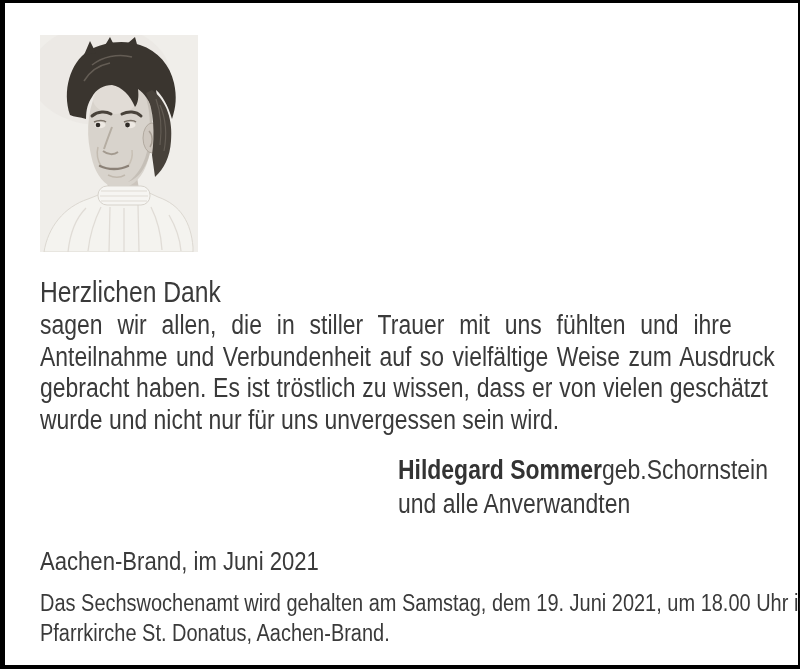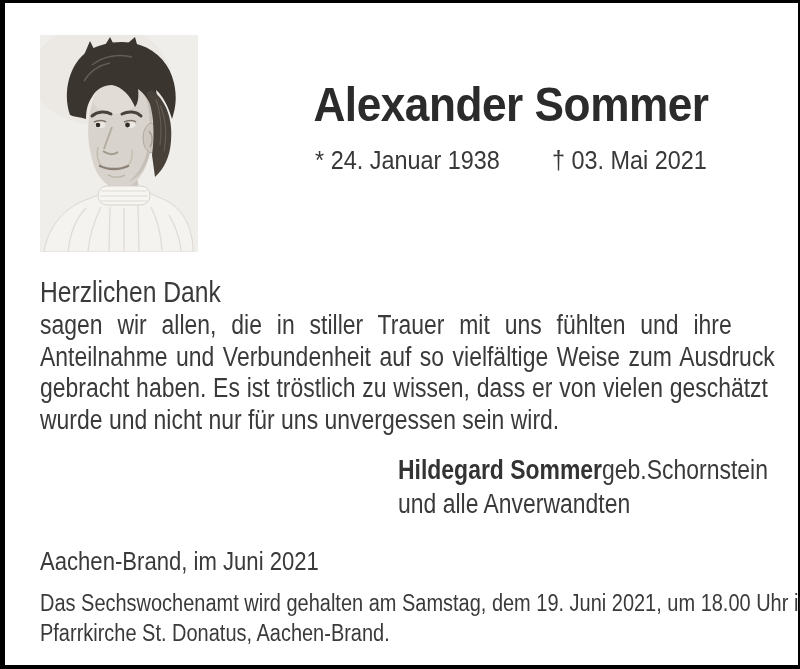--- a/index.html
+++ b/index.html
@@ -95,27 +95,20 @@
       <path d="M 60,131 C 68,135 80,135 88,131" stroke="#8b8177" stroke-width="2.5" fill="none" stroke-linecap="round"></path>
       <path d="M 68,140 C 74,143 80,143 85,140" stroke="#c0b8ad" stroke-width="1.5" fill="none"></path>
 
       <path d="M 4,217 C 8,192 24,172 48,164 L 66,157 C 75,168 93,168 103,155 L 118,162 C 141,170 151,188 153,212 L 153,217 Z" fill="#f4f3ef" stroke="#dcd8d1" stroke-width="1"></path>
       <path d="M 28,217 C 30,198 37,182 46,173 M 48,216 C 50,198 55,184 61,172 M 70,172 L 69,217 M 84,173 L 84,217 M 98,170 L 99,217 M 111,172 C 117,184 121,198 122,215 M 129,180 C 136,192 140,204 141,216" stroke="#e0dcd6" stroke-width="1.3" fill="none"></path>
 
       <rect x="58" y="151" width="52" height="19" rx="9" fill="#f6f5f2" stroke="#d7d3cc" stroke-width="1"></rect>
       <path d="M 61,156 H 107 M 60,161 H 108 M 61,166 H 107" stroke="#dfdbd4" stroke-width="1" fill="none"></path>
     </svg>
 
-    <div class="abs header">
-      <div class="deceased-name">Alexander Sommer</div>
-      <div class="dates-row">
-        <span>* 24. Januar 1938</span>
-        <span>† 03. Mai 2021</span>
-      </div>
-    </div>
 
     <div class="abs txt thanks cond">Herzlichen Dank</div>
 
     <div class="abs txt bodytext cond">
       <div class="line ws-wide">sagen wir allen, die in stiller Trauer mit uns fühlten und ihre</div>
       <div class="line ws-med">Anteilnahme und Verbundenheit auf so vielfältige Weise zum Ausdruck</div>
       <div class="line ws-tight">gebracht haben. Es ist tröstlich zu wissen, dass er von vielen geschätzt</div>
       <div class="line">wurde und nicht nur für uns unvergessen sein wird.</div>
     </div>
 

